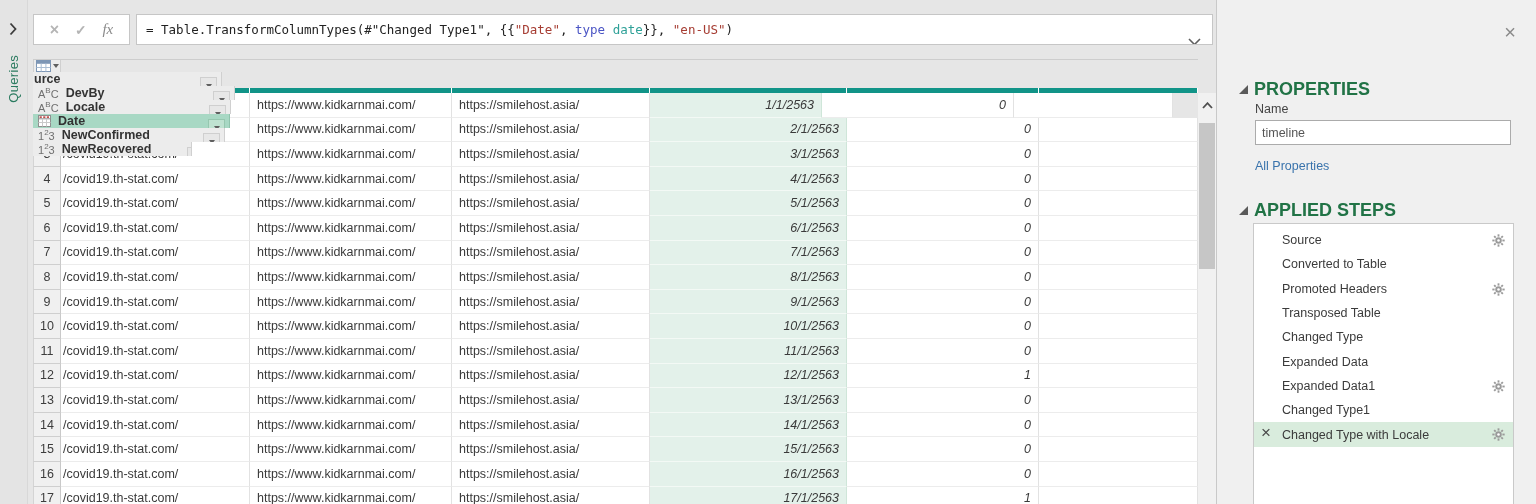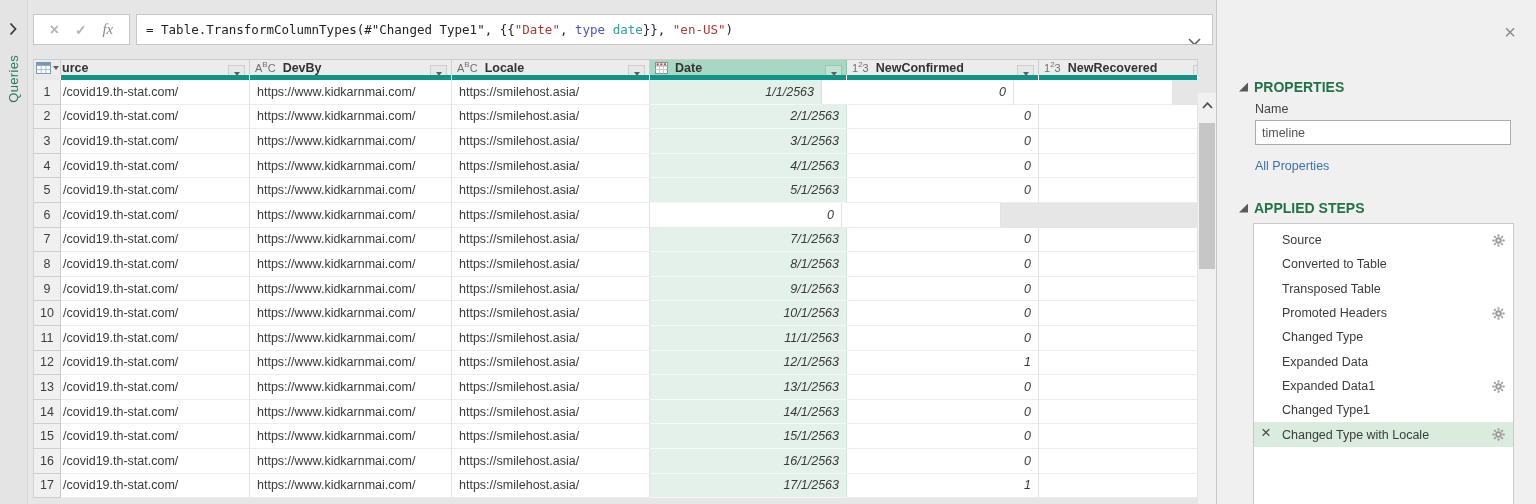--- a/index.html
+++ b/index.html
@@ -23,21 +23,21 @@
   .fb-fx { font-family:"Liberation Serif", serif; font-style:italic; color:#8a8a8a; font-size:15px; cursor:pointer; }
   .fb-input { position:absolute; left:108px; right:3px; top:14px; height:31px; background:#fff;
               border:1px solid #c6c6c6; font-family:"DejaVu Sans Mono", monospace; font-size:12.5px;
               line-height:29px; padding-left:9px; white-space:nowrap; overflow:hidden; }
   .tok-plain { color:#222; } .tok-string { color:#a63d33; } .tok-keyword { color:#4a54c4;text-align:center; } .tok-type { color:#2fa198; }
   .fb-chevron { position:absolute; right:11px; top:12px; }
 
   
   .grid { position:absolute; top:59px; left:0; right:0; bottom:0; overflow:hidden; }
   .table { position:absolute; left:5px; top:0; width:1165px; }
-  .hrow { display:flex; height:16px; border-top:1px solid #cdcdcd; }
+  .hrow { display:flex; height:29px; border-top:1px solid #cdcdcd;flex-direction:column; }
   .corner { width:28px; flex:none; background:#ececec; border-left:1px solid #d0d0d0; border-right:1px solid #d0d0d0;
             display:flex; align-items:center; justify-content:center; gap:2px; cursor:pointer; }
   .hcell { position:relative; flex:none; display:flex; align-items:center; padding:0 22px 0 5px;
            background:#ececec; border-right:1px solid #d0d0d0; font-size:12.5px; font-weight:bold;
            color:#333; overflow:hidden; cursor:pointer; }
   .hcell.sel { background:#a8d8c4; border-right-color:#8fc3ac; }
   .hcell.first { padding-left:1px; }
   .tico { font-weight:normal; color:#6f6f6f; font-size:11px; margin-right:7px; line-height:1; flex:none; }
   .tico sup { font-size:8px; }
   .tico.cal { display:flex; }
@@ -69,21 +69,21 @@
   .vscroll { position:absolute; left:1170px; width:18px; top:34px; bottom:0; background:#f1f1f1; }
   .vs-arrow { height:24px; display:flex; align-items:center; justify-content:center; cursor:pointer; }
   .vs-thumb { position:absolute; left:1px; right:1px; top:30px; height:146px; background:#c6c6c6; cursor:grab; }
 
   
   .panel { width:320px; flex:none; position:relative; background:#f0f0f0; border-left:1px solid #c9c9c9;
            font-size:12.5px; }
   .panel-title { position:absolute; left:25px; top:18px; font-size:21px; color:#3a6b5e; font-weight:400; }
   .panel-close { position:absolute; right:20px; top:22px; color:#8a8a8a; font-size:20px; line-height:1; cursor:pointer; }
   .sec-head { position:absolute; left:22px; display:flex; align-items:center; gap:6px;
-              font-weight:bold; font-size:14px; color:#217346; cursor:pointer; }
+              font-weight:bold; font-size:18px; color:#217346; cursor:pointer; }
   .sec-head.props { top:79px; } .sec-head.stepsh { top:200px; }
   .tri { width:9px; height:9px; background:#5a5a5a; clip-path:polygon(100% 0,100% 100%,0 100%); flex:none; }
   .name-label { position:absolute; left:38px; top:102px; color:#444; }
   .name-input { position:absolute; left:38px; top:120px; width:256px; height:25px; border:1px solid #ababab;
                 background:#fff; font-family:"Liberation Sans", sans-serif; font-size:12.5px; color:#555;
                 padding:0 6px; }
   .all-props { position:absolute; left:38px; top:159px; color:#3973ac; cursor:pointer; }
   .steps-box { position:absolute; left:36px; right:22px; top:223px; bottom:0; background:#fff;
                border:1px solid #c9c9c9; border-bottom:none; padding-top:4px; overflow:hidden; }
   .step { position:relative; height:24.3px; display:flex; align-items:center; padding-left:28px;
@@ -243,20 +243,21 @@
               <div class="cell text" style="width: 198px;">https://smilehost.asia/</div>
               <div class="cell date" style="width: 197px;">5/1/2563</div>
               <div class="cell num" style="width: 192px;">0</div>
               <div class="cell num" style="width: 159px;"></div>
             </div>
             <div class="trow">
               <div class="rn">6</div>
               <div class="cell text first" style="width: 189px;">/covid19.th-stat.com/</div>
               <div class="cell text" style="width: 202px;">https://www.kidkarnmai.com/</div>
               <div class="cell text" style="width: 198px;">https://smilehost.asia/</div>
+              <div class="cell date" style="width: 197px;">6/1/2563</div>
               <div class="cell num" style="width: 192px;">0</div>
               <div class="cell num" style="width: 159px;"></div>
             </div>
             <div class="trow">
               <div class="rn">7</div>
               <div class="cell text first" style="width: 189px;">/covid19.th-stat.com/</div>
               <div class="cell text" style="width: 202px;">https://www.kidkarnmai.com/</div>
               <div class="cell text" style="width: 198px;">https://smilehost.asia/</div>
               <div class="cell date" style="width: 197px;">7/1/2563</div>
               <div class="cell num" style="width: 192px;">0</div>
@@ -395,38 +396,38 @@
                 <line x1="2" y1="10" x2="3.4" y2="8.6"></line>
               </g>
               <circle cx="6" cy="6" r="3" fill="#9a9a9a"></circle>
               <circle cx="6" cy="6" r="1.2" fill="#fff"></circle>
             </svg></span>
         </div>
         <div class="step">
           <span>Converted to Table</span>
         </div>
         <div class="step">
-          <span>Transposed Table</span>
-        </div>
-        <div class="step">
           <span>Promoted Headers</span>
           <span class="step-gear"><svg width="13" height="13" viewBox="0 0 12 12">
               <g stroke="#9a9a9a" stroke-width="1.7">
                 <line x1="6" y1="0.3" x2="6" y2="2.4"></line>
                 <line x1="6" y1="9.6" x2="6" y2="11.7"></line>
                 <line x1="0.3" y1="6" x2="2.4" y2="6"></line>
                 <line x1="9.6" y1="6" x2="11.7" y2="6"></line>
                 <line x1="2" y1="2" x2="3.4" y2="3.4"></line>
                 <line x1="8.6" y1="8.6" x2="10" y2="10"></line>
                 <line x1="10" y1="2" x2="8.6" y2="3.4"></line>
                 <line x1="2" y1="10" x2="3.4" y2="8.6"></line>
               </g>
               <circle cx="6" cy="6" r="3" fill="#9a9a9a"></circle>
               <circle cx="6" cy="6" r="1.2" fill="#fff"></circle>
             </svg></span>
+        </div>
+        <div class="step">
+          <span>Transposed Table</span>
         </div>
         <div class="step">
           <span>Changed Type</span>
         </div>
         <div class="step">
           <span>Expanded Data</span>
         </div>
         <div class="step">
           <span>Expanded Data1</span>
           <span class="step-gear"><svg width="13" height="13" viewBox="0 0 12 12">

